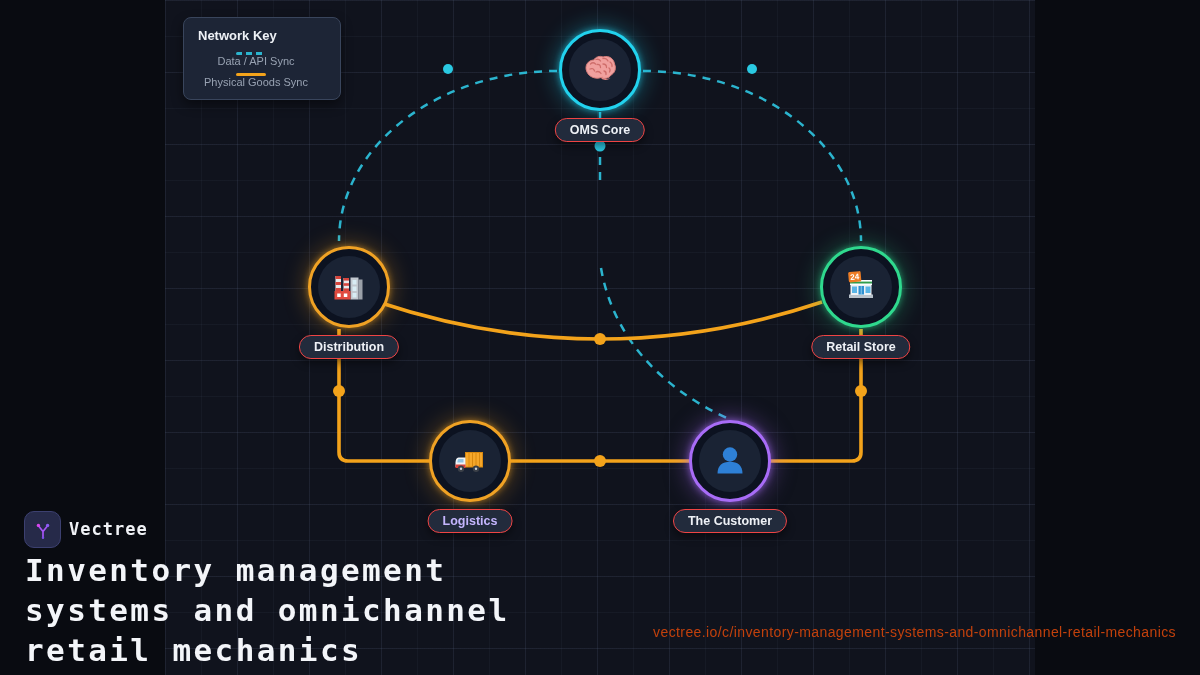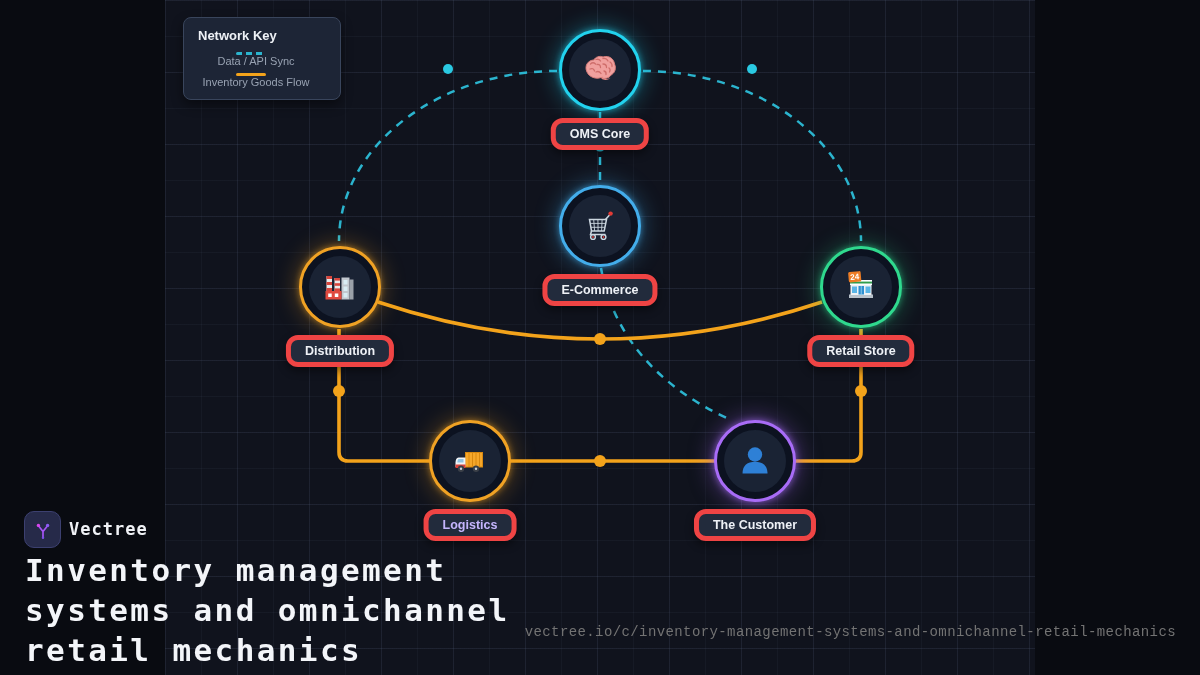--- a/index.html
+++ b/index.html
@@ -30,21 +30,21 @@
     border:3px solid #fff;background:#0c1220;display:flex;align-items:center;justify-content:center;}
   .inner{width:62px;height:62px;border-radius:50%;background:#1a2334;
     display:flex;align-items:center;justify-content:center;}
   .node.oms  .ring{border-color:#22d2ee;box-shadow:0 0 24px rgba(34,210,238,.45),0 0 6px rgba(34,210,238,.6);}
   .node.ecom .ring{border-color:#43adeb;box-shadow:0 0 24px rgba(67,173,235,.45),0 0 6px rgba(67,173,235,.6);}
   .node.dist .ring,.node.logi .ring{border-color:#f0a224;box-shadow:0 0 24px rgba(240,162,36,.4),0 0 6px rgba(240,162,36,.55);}
   .node.retail .ring{border-color:#2fd98e;box-shadow:0 0 24px rgba(47,217,142,.4),0 0 6px rgba(47,217,142,.55);}
   .node.cust .ring{border-color:#a86cf7;box-shadow:0 0 24px rgba(168,108,247,.5),0 0 7px rgba(168,108,247,.65);}
 
   .pill{position:absolute;top:92px;left:50%;transform:translateX(-50%);
-    background:#222b3c;border:5px solid #ef4444;border-radius:12px;height:22px;
+    background:#222b3c;border:1px solid #ef4444;border-radius:12px;height:22px;
     display:flex;align-items:center;padding:0 14px;white-space:nowrap;
     font-size:12.5px;font-weight:bold;color:#eef1f6;box-shadow:0 4px 8px rgba(0,0,0,.45);}
   .node.logi .pill{color:#c4b5fd;}
 
   
   #legend{position:absolute;left:183px;top:17px;width:158px;z-index:4;
     background:#1d2536;border:1px solid #39455c;border-radius:8px;
     box-shadow:0 5px 12px rgba(0,0,0,.45);padding:10px 26px 11px 14px;box-sizing:border-box;}
   #legend .legend-title{font-size:13px;font-weight:bold;color:#eef1f6;margin-bottom:9px;}
   .legend-row{display:flex;align-items:center;margin-top:6px;flex-direction:column;}
@@ -55,22 +55,22 @@
 
   
   #footer{position:absolute;left:0;top:0;width:1200px;height:675px;z-index:4;pointer-events:none;}
   #logo{position:absolute;left:24px;top:511px;width:35px;height:35px;border-radius:10px;
     background:#262a49;border:1px solid #3c4070;display:flex;align-items:center;justify-content:center;}
   #brand{position:absolute;left:69px;top:519px;font-family:"DejaVu Sans Mono",monospace;
     font-weight:bold;font-size:17px;color:#f0f2f6;letter-spacing:1px;}
   #title{position:absolute;left:25px;top:550px;width:520px;
     font-family:"DejaVu Sans Mono",monospace;font-weight:bold;font-size:31px;line-height:40px;
     letter-spacing:2.4px;color:#f3f5f9;}
-  #url{position:absolute;right:24px;top:624px;font-family:Liberation Mono, monospace;
-    font-size:14px;color:#737373;letter-spacing:0.4px;}
+  #url{position:absolute;right:24px;top:624px;font-family:Liberation Sans, sans-serif;
+    font-size:14px;color:#c2410c;letter-spacing:0.4px;}
 </style>
 </head>
 <body>
 
 <div id="stage">
 
   <div id="grid-band"></div>
 
   <svg id="edges" width="1200" height="675" viewBox="0 0 1200 675">
 
@@ -108,45 +108,22 @@
               <path d="M29 18 Q31 19.5 29.5 22"></path>
             <path d="M16 22 Q19 20.5 21 23.5"></path>
               <path d="M24 21 Q26.5 21.5 26 24.5"></path>
           </g>
         </svg>
       </div>
     </div>
     <div class="pill">OMS Core</div>
   </div>
 
-  <div class="node ecom" style="left:556px;top:182px;">
-    <div class="ring">
-      <div class="inner">
-        <svg width="40" height="40" viewBox="0 0 40 40">
-          <g fill="none" stroke="#ccd7e0" stroke-width="1.5">
-            <path d="M29.5 9 L25.5 13.5"></path>
-            <path d="M9.5 13.5 H26.5 L24.2 25 H11.5 Z"></path>
-            <path d="M11.5 25 L10.5 28.5 H25.5"></path>
-          </g>
-          <g fill="none" stroke="#ccd7e0" stroke-width="0.9">
-            <path d="M13.7 13.5 L14.6 25 M17.9 13.5 L18.1 25 M22.1 13.5 L21.6 25"></path>
-            <path d="M10.2 17.4 H25.7 M10.9 21.3 H24.9"></path>
-          </g>
-          <circle cx="30.6" cy="7.6" r="2.2" fill="#e23b35"></circle>
-          <circle cx="13" cy="31" r="2.4" fill="none" stroke="#ccd7e0" stroke-width="1.4"></circle>
-          <circle cx="23.5" cy="31" r="2.4" fill="none" stroke="#ccd7e0" stroke-width="1.4"></circle>
-          <circle cx="13" cy="31" r="0.9" fill="#e23b35"></circle>
-          <circle cx="23.5" cy="31" r="0.9" fill="#e23b35"></circle>
-        </svg>
-      </div>
-    </div>
-    <div class="pill">E-Commerce</div>
-  </div>
-
-  <div class="node dist" style="left:296px;top:243px;">
+
+  <div class="node dist" style="left:305px;top:243px;">
     <div class="ring">
       <div class="inner">
         <svg width="40" height="40" viewBox="0 0 40 40">
           <rect x="6.5" y="9" width="5.5" height="15" fill="#e9e9ea"></rect>
           <rect x="6.5" y="9" width="5.5" height="3" fill="#d8453c"></rect>
           <rect x="6.5" y="15" width="5.5" height="3" fill="#d8453c"></rect>
           <rect x="6.5" y="21" width="5.5" height="3" fill="#d8453c"></rect>
           <rect x="14.5" y="11" width="5.5" height="13" fill="#e9e9ea"></rect>
           <rect x="14.5" y="11" width="5.5" height="2.6" fill="#d8453c"></rect>
           <rect x="14.5" y="16.2" width="5.5" height="2.6" fill="#d8453c"></rect>
@@ -199,41 +176,41 @@
           <circle cx="11" cy="27.8" r="3.2" fill="#3b4048"></circle>
             <circle cx="11" cy="27.8" r="1.2" fill="#cdd3da"></circle>
           <circle cx="26" cy="27.8" r="3.2" fill="#3b4048"></circle>
             <circle cx="26" cy="27.8" r="1.2" fill="#cdd3da"></circle>
         </svg>
       </div>
     </div>
     <div class="pill">Logistics</div>
   </div>
 
-  <div class="node cust" style="left:711px;top:417px;text-align:right;">
+  <div class="node cust" style="left:686px;top:417px;text-align:right;">
     <div class="ring">
       <div class="inner">
         <svg width="40" height="40" viewBox="0 0 40 40">
           <circle cx="20" cy="13.5" r="7.2" fill="#2e80d6"></circle>
           <path d="M7.5 32.5 C7.5 24.5 12.5 20.8 20 20.8 C27.5 20.8 32.5 24.5 32.5 32.5 Z" fill="#2e80d6"></path>
         </svg>
       </div>
     </div>
     <div class="pill">The Customer</div>
   </div>
 
   <div id="legend">
     <div class="legend-title">Network Key</div>
     <div class="legend-row">
       <div class="legend-swatch dashed"></div>
       <div class="legend-label">Data / API Sync</div>
     </div>
     <div class="legend-row">
       <div class="legend-swatch solid"></div>
-      <div class="legend-label">Inventory Goods Flow</div>
+      <div class="legend-label">Physical Goods Sync</div>
     </div>
   </div>
 
   <div id="footer">
     <div id="logo">
       <svg width="26" height="26" viewBox="0 0 34 34">
         <path d="M17 27 L17 19 M17 19 L11 11.5 M17 19 L23 11.5" fill="none" stroke="#a855f7" stroke-width="2.2" stroke-linecap="round"></path>
         <circle cx="11" cy="11" r="2.2" fill="#d946ef"></circle>
         <circle cx="23" cy="11" r="2.2" fill="#8b5cf6"></circle>
         <circle cx="17" cy="27" r="1.6" fill="#7c4dea"></circle>

